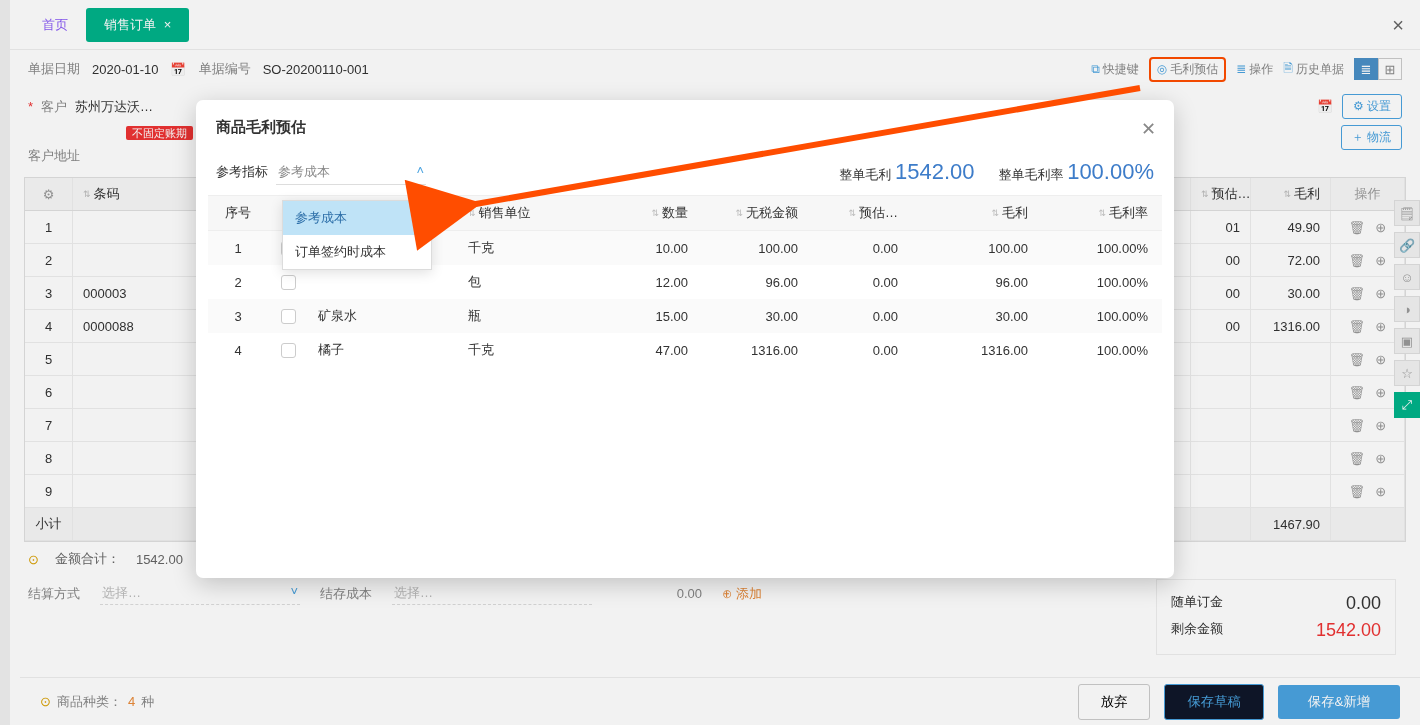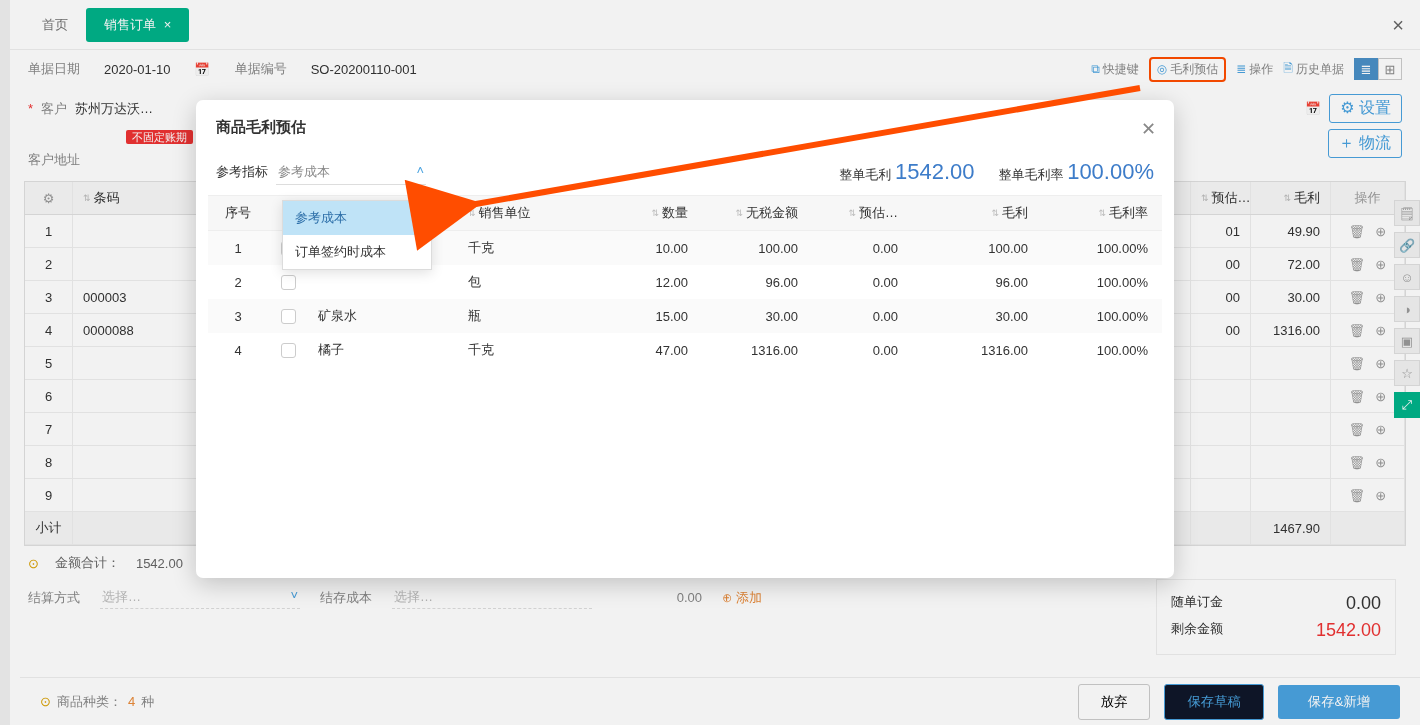--- a/index.html
+++ b/index.html
@@ -2,42 +2,42 @@
 <html><head>
 <meta charset="utf-8">
 <style>
 * { margin: 0; padding: 0; box-sizing: border-box; font-family: -apple-system, "Helvetica Neue", Arial, sans-serif; }
 body { background: #f5f5f5; width: 1420px; height: 725px; overflow: hidden; position: relative; font-size: 13px; color: #333; }
 
 .app { position: absolute; inset: 0; background: #fff; border-left: 10px solid #f0f0f0; }
 
 
 .tabs { height: 50px; display: flex; align-items: center; padding-left: 14px; border-bottom: 1px solid #eee; }
-.tab { padding: 8px 18px; cursor: pointer; color: #737373; }
+.tab { padding: 8px 18px; cursor: pointer; color: #8b5cf6; }
 .tab.active { background: #00b38a; color: #fff; border-radius: 3px; position: relative; }
 .tab.active .x { margin-left: 4px; }
 .close-x { position: absolute; right: 16px; top: 14px; font-size: 20px; color: #666; cursor: pointer; }
 
 
-.infobar { display: flex; align-items: center; height: 38px; padding: 0 18px; gap: 24px; }
+.infobar { display: flex; align-items: center; height: 38px; padding: 0 18px; gap: 12px; }
 .label-gray { color: #888; }
 .cal-icon { color: #4aa3e0; }
 .tool-row { margin-left: auto; display: flex; gap: 10px; align-items: center; color: #888; }
 .tool-row .tb { display: flex; align-items: center; gap: 3px; cursor: pointer; font-size: 12px; }
 .tb-highlight { border: 2px solid #ff4d00; border-radius: 4px; padding: 2px 6px; color: #888; }
 .viewtoggle { display: flex; }
 .viewtoggle span { width: 24px; height: 22px; border: 1px solid #ccc; display: flex; align-items: center; justify-content: center; }
 .viewtoggle span.on { background: #4a90c7; color: #fff; border-color: #4a90c7; }
 
 
 .custbar { display: flex; align-items: center; padding: 6px 18px; gap: 8px; }
 .req { color: #e33; }
 .badge-red { background: #e33; color: #fff; font-size: 11px; padding: 1px 6px; border-radius: 2px; margin-left: 98px; margin-top: -2px; }
 .right-btns { margin-left: auto; display: flex; gap: 8px; align-items: center; }
-.btn-outline { border: 1px solid #4aa3e0; color: #4aa3e0; background: #fff; padding: 3px 10px; border-radius: 3px; cursor: pointer; font-size: 16px; }
+.btn-outline { border: 1px solid #4aa3e0; color: #4aa3e0; background: #fff; padding: 3px 10px; border-radius: 3px; cursor: pointer; font-size: 12px; }
 
 
 .maintbl { margin: 6px 14px 0 14px; border: 1px solid #e0e0e0; }
 .maintbl .thead, .maintbl .tr { display: flex; }
 .maintbl .thead { background: #f7f7f7; border-bottom: 1px solid #e0e0e0; }
 .maintbl .th, .maintbl .td { padding: 6px 10px; height: 32px; display: flex; align-items: center; border-right: 1px solid #eee; overflow: hidden; white-space: nowrap; }
 .maintbl .col-idx { width: 48px; justify-content: center; }
 .maintbl .col-barcode { flex: 1; }
 .maintbl .col-est { width: 60px; }
 .maintbl .col-ops { width: 74px; justify-content: center; gap: 10px; color: #999; }

